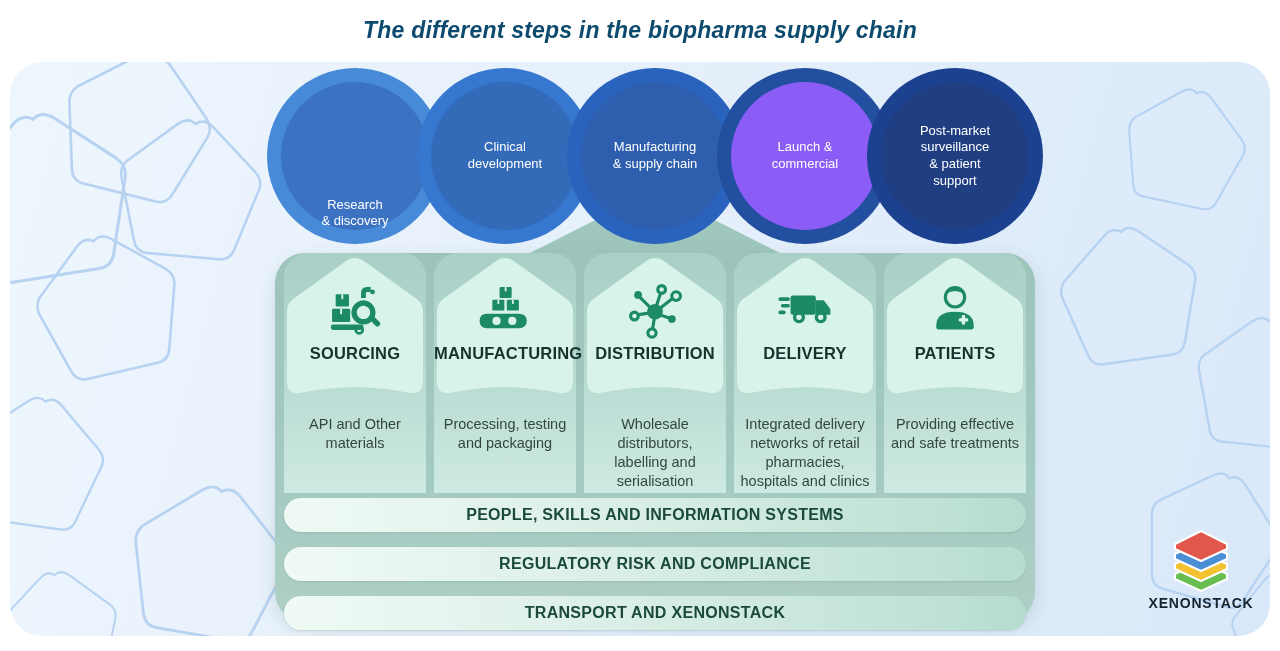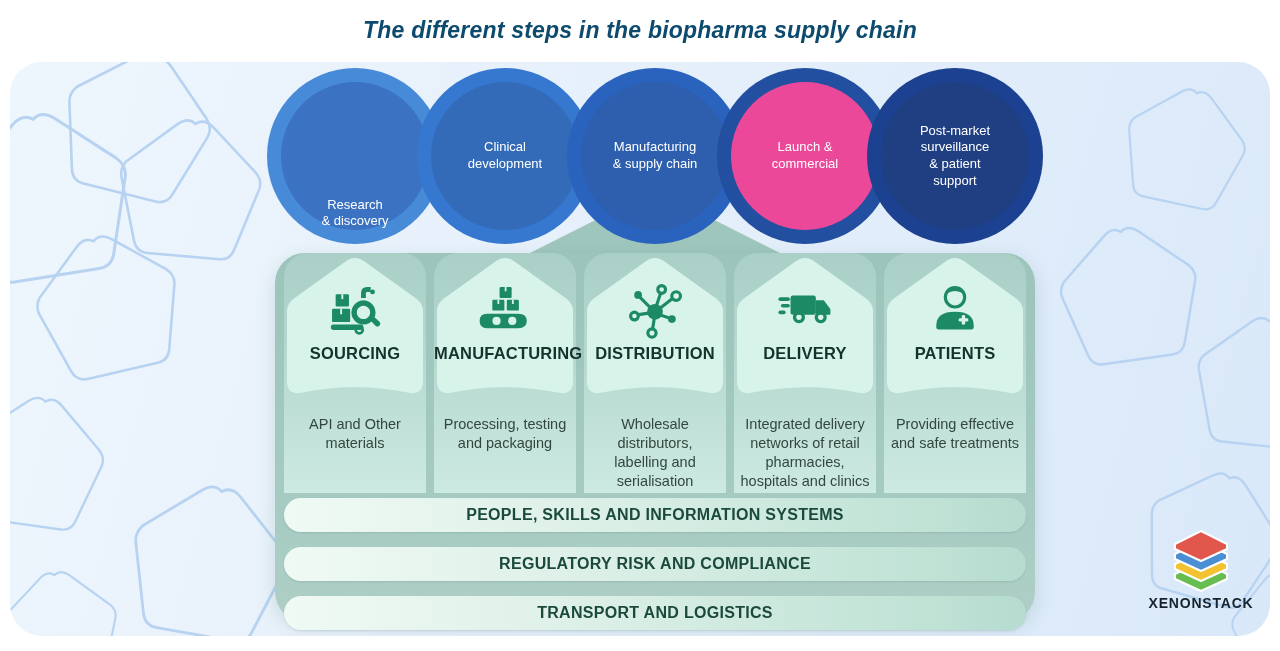--- a/index.html
+++ b/index.html
@@ -35,21 +35,21 @@
     position:absolute; inset:14px; border-radius:50%;
     display:flex; align-items:center; justify-content:center;
   }
   .stage-label {
     color:#ffffff; font-size:13px; font-weight:500;
     line-height:1.28; text-align:center; white-space:pre-line;
   }
   .stage-1 { background:#478bd8; z-index:1; } .stage-1 .stage-inner { background:#3b72c2;align-items:flex-end; }
   .stage-2 { background:#3677cf; z-index:2; } .stage-2 .stage-inner { background:#336bb8; }
   .stage-3 { background:#2a63bd; z-index:3; } .stage-3 .stage-inner { background:#2e5fae; }
-  .stage-4 { background:#224f9f; z-index:4; } .stage-4 .stage-inner { background:#ec4899; }
+  .stage-4 { background:#224f9f; z-index:4; } .stage-4 .stage-inner { background:#8b5cf6; }
   .stage-5 { background:#1b4190; z-index:5; } .stage-5 .stage-inner { background:#203f82; }
 
   
   .pointer {
     position:absolute; left:510px; top:128px; width:270px; height:68px;
     background:#9fc6bc;
     clip-path:polygon(50% 0, 100% 100%, 0 100%);
     z-index:1;
   }
 
@@ -306,21 +306,21 @@
     </div>
 
     <div class="bars">
       <div class="bar">
         <span class="bar-label">PEOPLE, SKILLS AND INFORMATION SYSTEMS</span>
       </div>
       <div class="bar">
         <span class="bar-label">REGULATORY RISK AND COMPLIANCE</span>
       </div>
       <div class="bar">
-        <span class="bar-label">TRANSPORT AND LOGISTICS</span>
+        <span class="bar-label">TRANSPORT AND XENONSTACK</span>
       </div>
     </div>
   </div>
 
   <div class="logo">
     <svg class="logo-mark" viewBox="0 0 70 62">
       <g stroke="#ffffff" stroke-width="2" stroke-linejoin="round">
         <path d="M35 31 L61 44 L61 49 L35 61 L9 49 L9 44 Z" fill="#67bd4f"></path>
         <path d="M35 21 L61 34 L61 39 L35 51 L9 39 L9 34 Z" fill="#f2c231"></path>
         <path d="M35 11 L61 24 L61 29 L35 41 L9 29 L9 24 Z" fill="#4a8fd3"></path>

